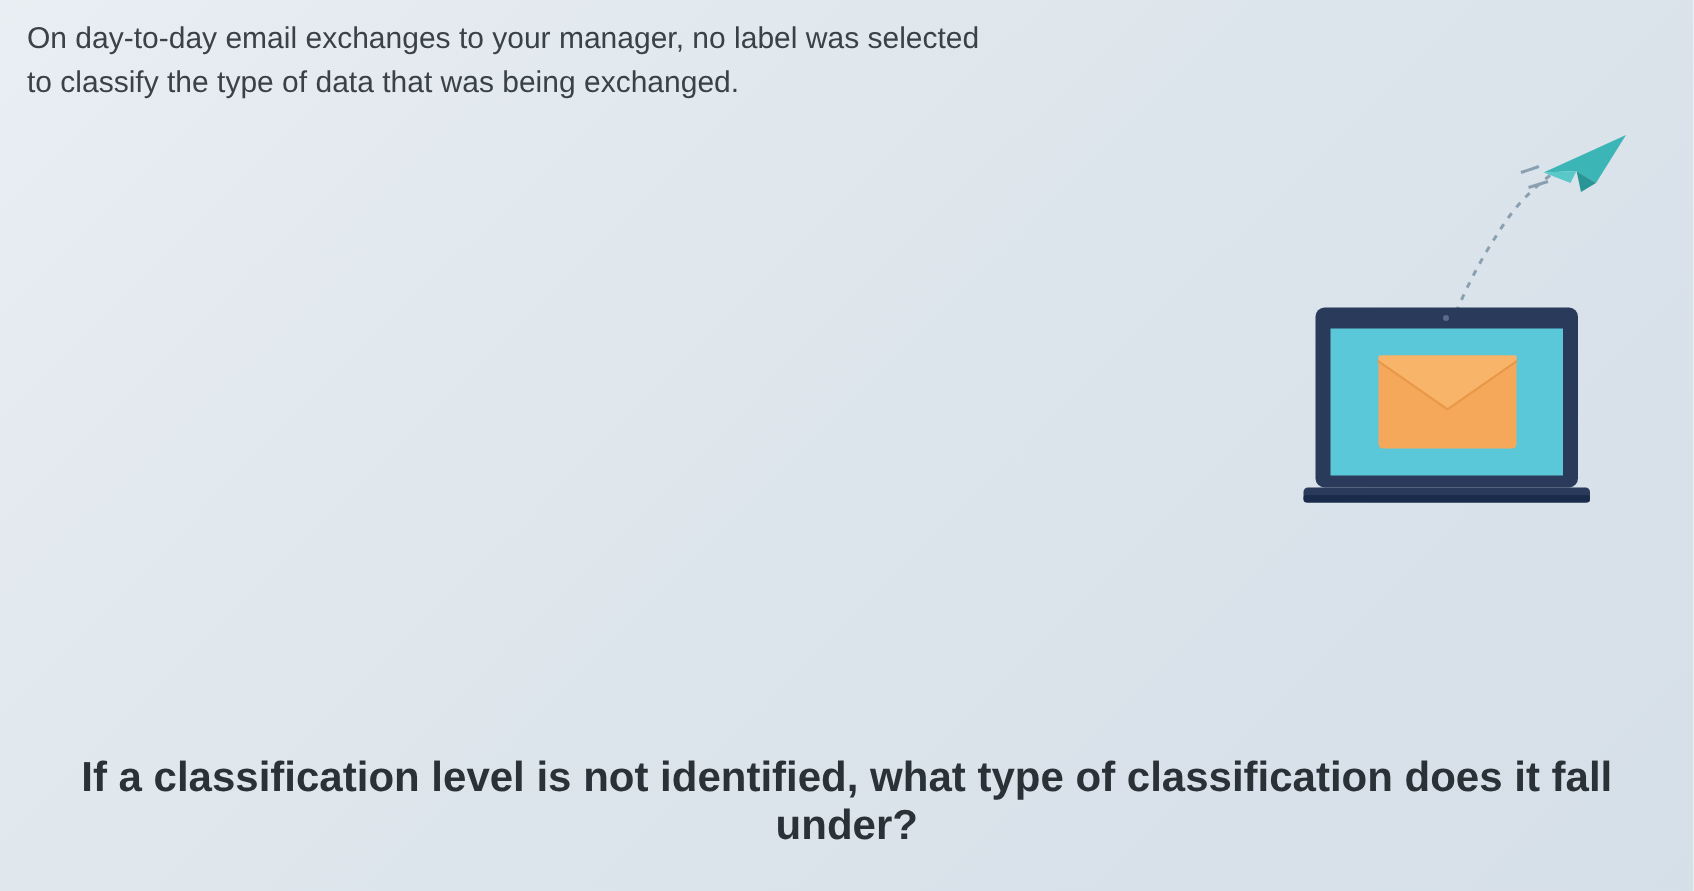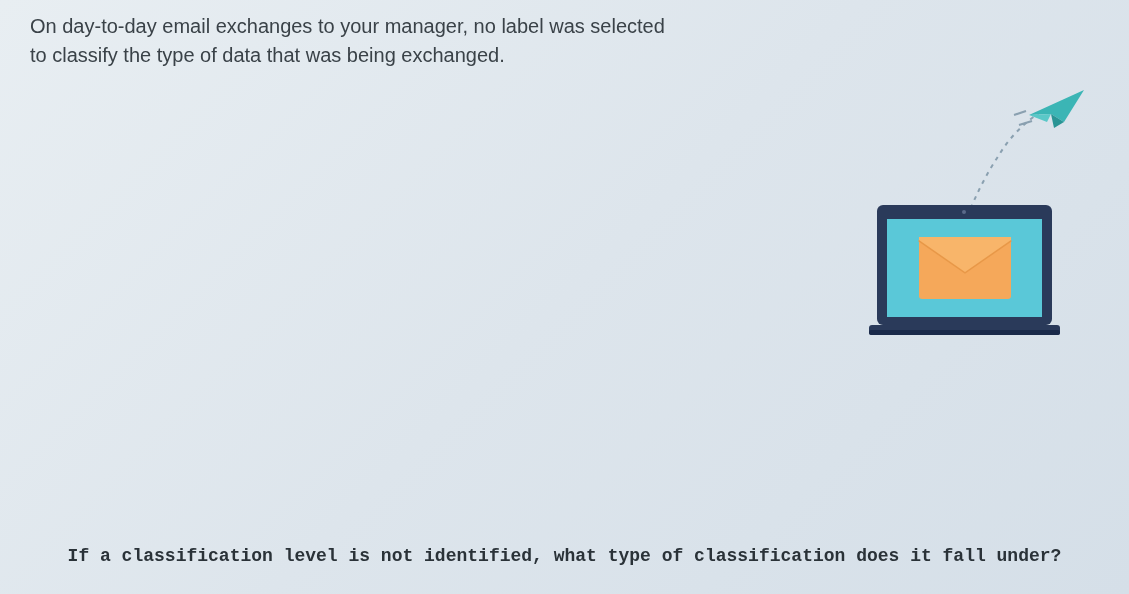--- a/index.html
+++ b/index.html
@@ -16,40 +16,38 @@
       overflow: hidden;
     }
     .scenario-text {
       position: absolute;
       top: 12px;
       left: 18px;
       max-width: 640px;
       font-size: 20px;
       line-height: 1.45;
       color: #3a4248;
-      margin-left: 12px;
     }
     .illustration-container {
       position: absolute;
       top: 85px;
       right: 35px;
       width: 280px;
       height: 270px;
     }
     .question-text {
       position: absolute;
       bottom: 28px;
       left: 0;
       right: 0;
       text-align: center;
-      font-size: 18px;
+      font-size: 28px;
       font-weight: bold;
       color: #2a3238;
       padding: 0 20px;
-      font-family: Liberation Mono, monospace;
     }
     svg {
       display: block;
     }
   </style>
 </head>
 <body>
 
 <div class="scenario-text">On day-to-day email exchanges to your manager, no label was selected to classify the type of data that was being exchanged.</div>
 

